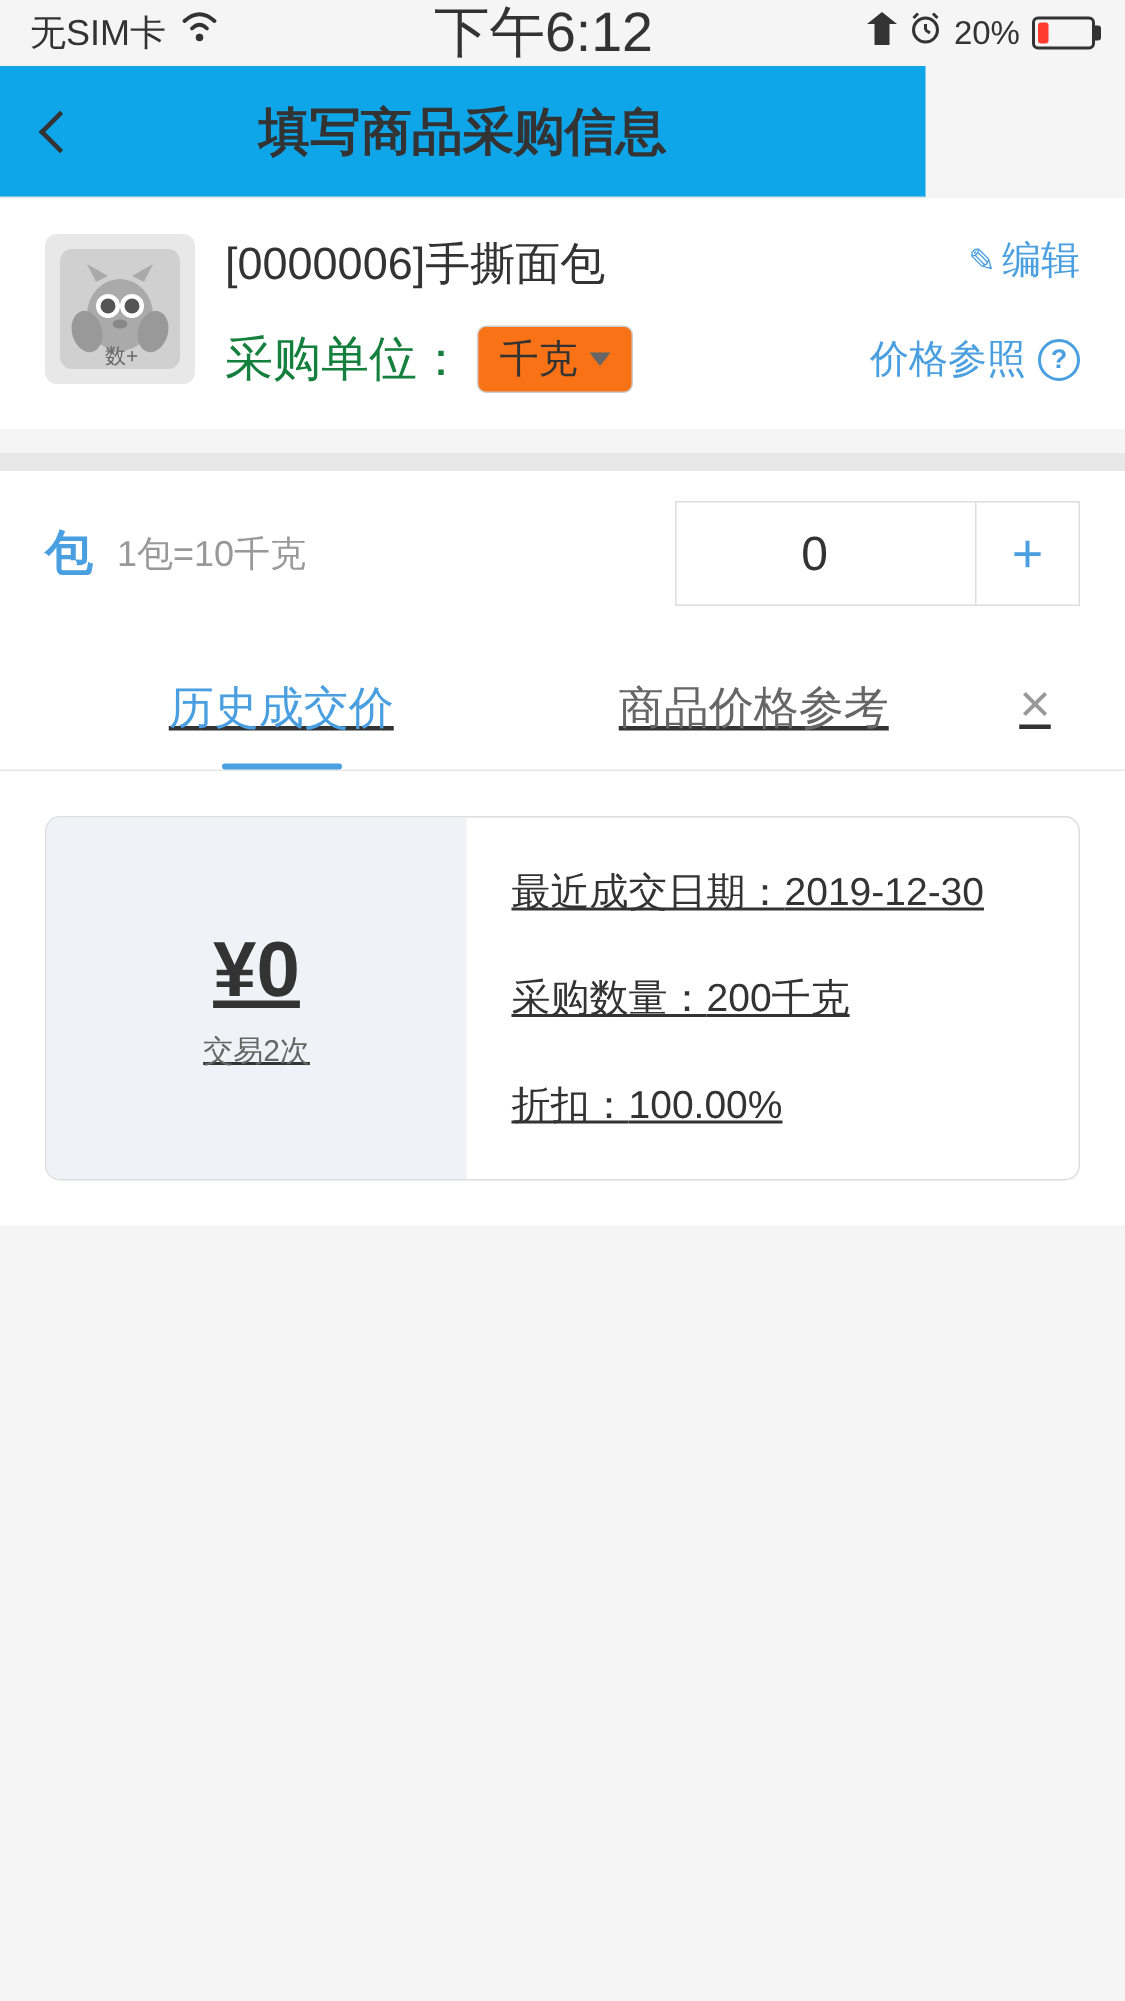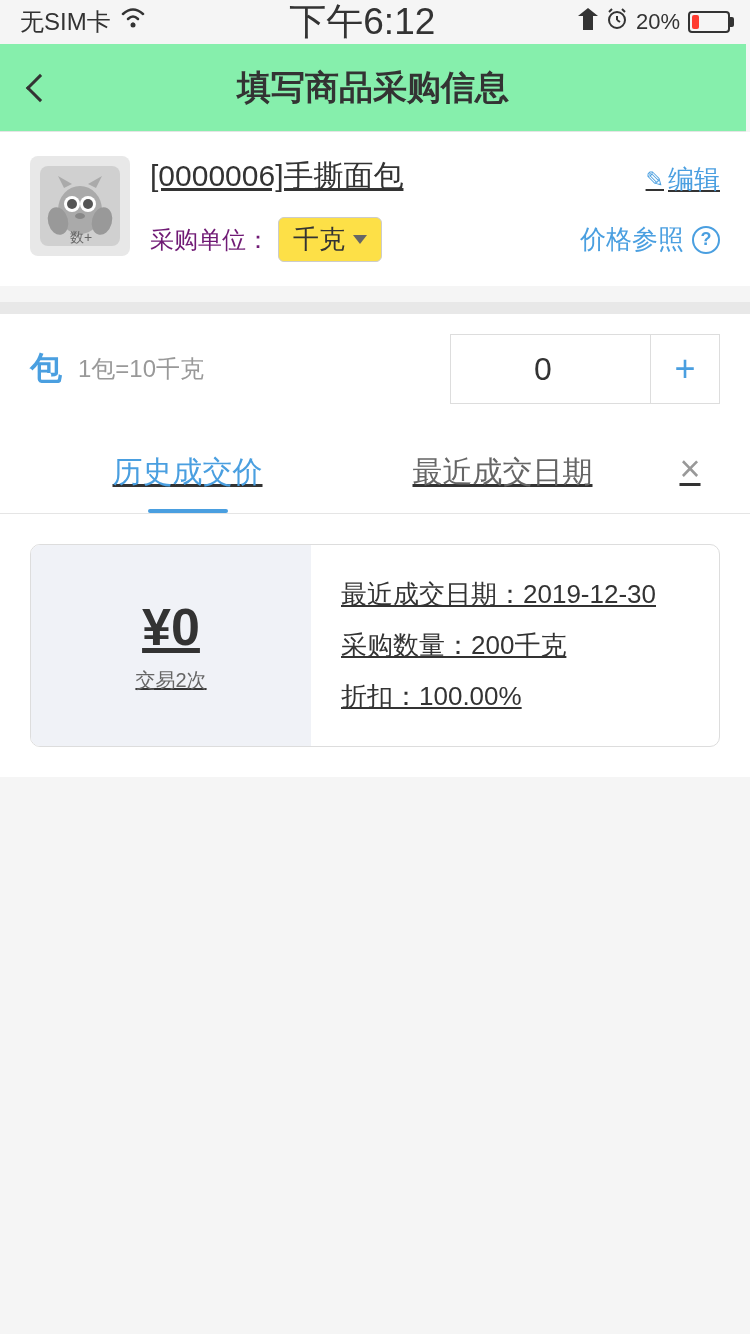--- a/index.html
+++ b/index.html
@@ -52,23 +52,23 @@
     }
     .battery-fill {
       height: 100%;
       width: 20%;
       background: #ff3b30;
       border-radius: 2px;
     }
 
     
     .nav-bar {
-      width: 746px;
+      width: 617px;
       height: 88px;
-      background: #86efac;
+      background: #0ea5e9;
       display: flex;
       align-items: center;
       border-bottom: 1px solid #e5e5e5;
       position: relative;
     }
     .nav-back {
       width: 80px;
       height: 88px;
       display: flex;
       align-items: center;
@@ -112,23 +112,22 @@
       justify-content: center;
       flex-shrink: 0;
       overflow: hidden;
     }
     .product-info {
       flex: 1;
     }
     .product-name-row {
       display: flex;
       justify-content: space-between;
-      align-items: flex-end;
+      align-items: flex-start;
       margin-bottom: 20px;
-      text-decoration: underline;
     }
     .product-name {
       font-size: 30px;
       font-weight: 500;
       color: #333;
     }
     .edit-btn {
       font-size: 26px;
       color: #4a9fe0;
       display: flex;
@@ -138,32 +137,32 @@
     }
     .edit-icon-small {
       font-size: 22px;
     }
     .unit-row {
       display: flex;
       justify-content: space-between;
       align-items: center;
     }
     .unit-label {
-      font-size: 24px;
-      color: #701a75;
+      font-size: 32px;
+      color: #15803d;
     }
     .unit-select {
       display: inline-flex;
       align-items: center;
       border: 1px solid #ccc;
       border-radius: 6px;
       padding: 4px 14px;
       font-size: 26px;
       color: #333;
-      background: #fde047;
+      background: #f97316;
       gap: 8px;
       cursor: pointer;
     }
     .unit-arrow {
       width: 0;
       height: 0;
       border-left: 7px solid transparent;
       border-right: 7px solid transparent;
       border-top: 9px solid #666;
     }
@@ -327,21 +326,21 @@
       font-size: 20px;
       color: #666;
       margin-top: 10px;
     }
     .history-right {
       flex: 1;
       padding: 30px 30px;
       display: flex;
       flex-direction: column;
       justify-content: center;
-      gap: 12px;
+      gap: 32px;
     }
     .history-detail-row {
       font-size: 26px;
       color: #333;
       line-height: 1.5;
     }
 
     
     .page-background {
       background: #f5f5f5;
@@ -458,21 +457,21 @@
     <div class="quantity-plus">+</div>
   </div>
 </div>
 
 <div class="tab-panel">
   <div class="tab-header">
     <div class="tab-item active">
       <span>历史成交价</span>
     </div>
     <div class="tab-item">
-      <span>最近成交日期</span>
+      <span>商品价格参考</span>
     </div>
     <div class="tab-close">×</div>
   </div>
 
   <div class="tab-content">
     <div class="history-card">
       <div class="history-left">
         <div class="history-price">¥0</div>
         <div class="history-trades">交易2次</div>
       </div>

